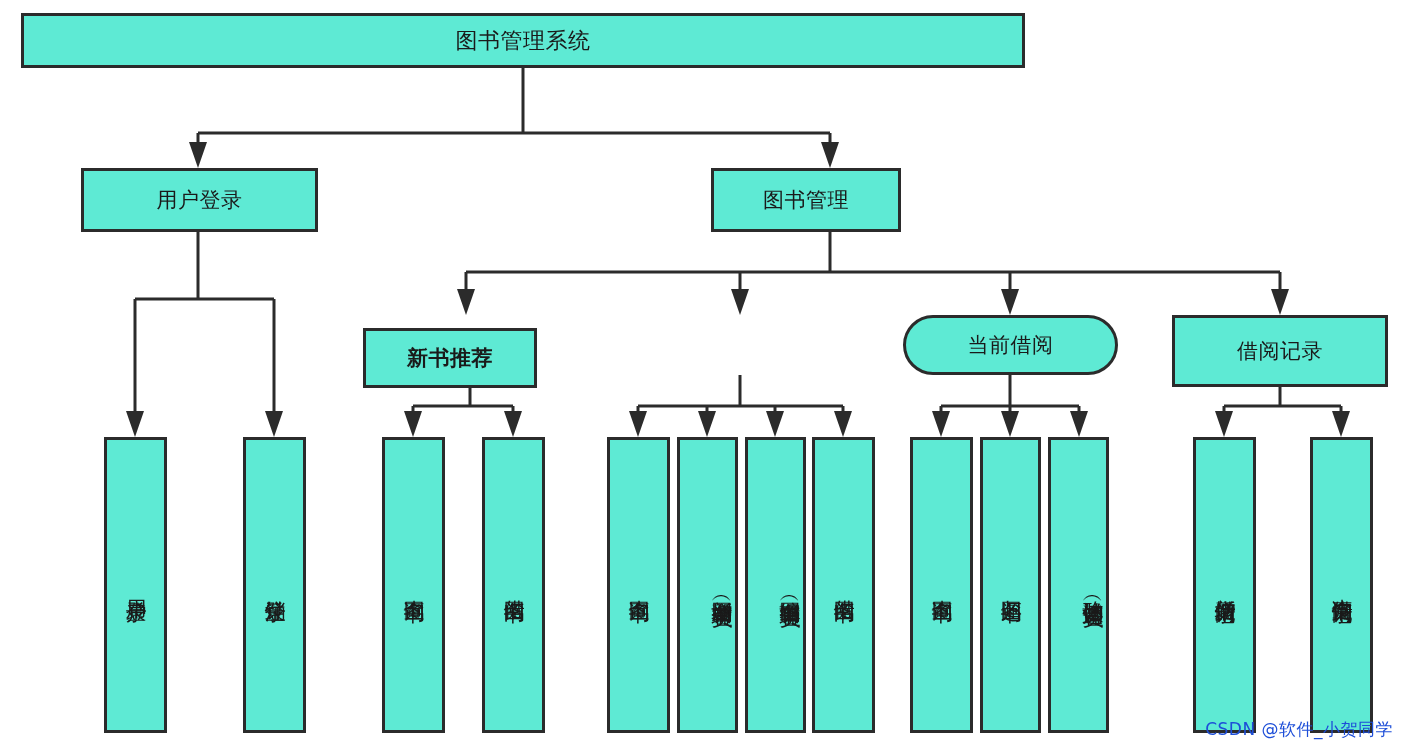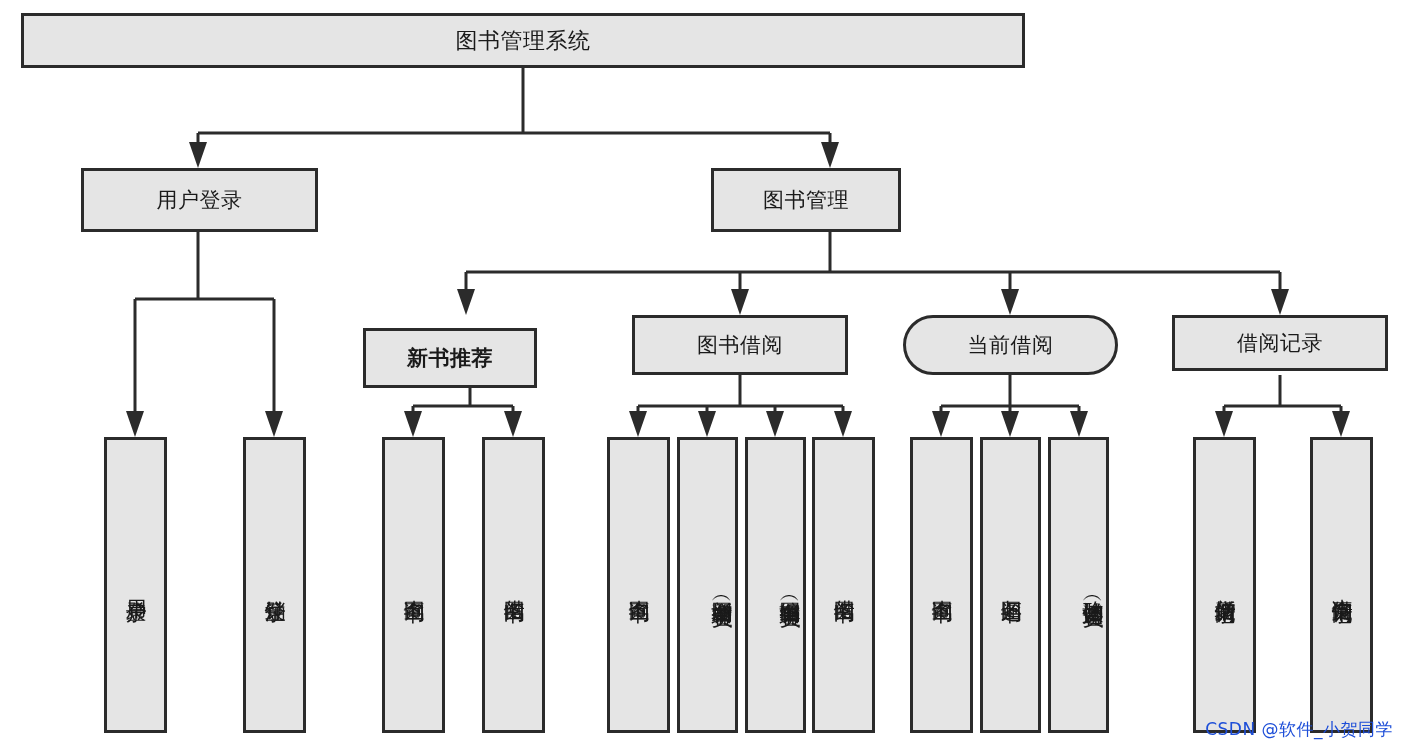--- a/index.html
+++ b/index.html
@@ -13,21 +13,21 @@
     width: 1405px;
     height: 747px;
     background: #ffffff;
     font-family: "DejaVu Sans", "Liberation Sans", sans-serif;
     overflow: hidden;
   }
   .node {
     position: absolute;
     box-sizing: border-box;
     border: 3px solid #2b2b2b;
-    background: #e5e5e5;
+    background: #5eead4;
     display: flex;
     align-items: center;
     justify-content: center;
     color: #1a1a1a;
   }
   .node.horiz {
     font-size: 21px;
     line-height: 1.25;
     letter-spacing: 0.5px;
     text-align: center;
@@ -149,25 +149,24 @@
   </svg>
 
   <div class="node horiz root" style="left:21px; top:13px; width:1004px; height:55px;">图书管理系统</div>
 
   <div class="node horiz" style="left:81px; top:168px; width:237px; height:64px;">用户登录</div>
 
   <div class="node horiz" style="left:711px; top:168px; width:190px; height:64px;">图书管理</div>
 
   <div class="node horiz" style="left:363px; top:328px; width:174px; height:60px;font-weight:bold;">新书推荐</div>
 
-  <div class="node horiz" style="left:632px; top:315px; width:216px; height:60px;">图书借阅</div>
 
   <div class="node horiz" style="left:903px; top:315px; width:215px; height:60px;border-radius:30px;">当前借阅</div>
 
-  <div class="node horiz" style="left:1172px; top:315px; width:216px; height:56px;">借阅记录</div>
+  <div class="node horiz" style="left:1172px; top:315px; width:216px; height:72px;">借阅记录</div>
 
   <div class="node leaf short" style="left:104px; top:437px; width:63px; height:296px;">用户登录</div>
 
   <div class="node leaf short" style="left:243px; top:437px; width:63px; height:296px;">注销登录</div>
 
   <div class="node leaf short" style="left:382px; top:437px; width:63px; height:296px;">查询图书</div>
 
   <div class="node leaf short" style="left:482px; top:437px; width:63px; height:296px;">借阅图书</div>
 
   <div class="node leaf short" style="left:607px; top:437px; width:63px; height:296px;">查询图书</div>

